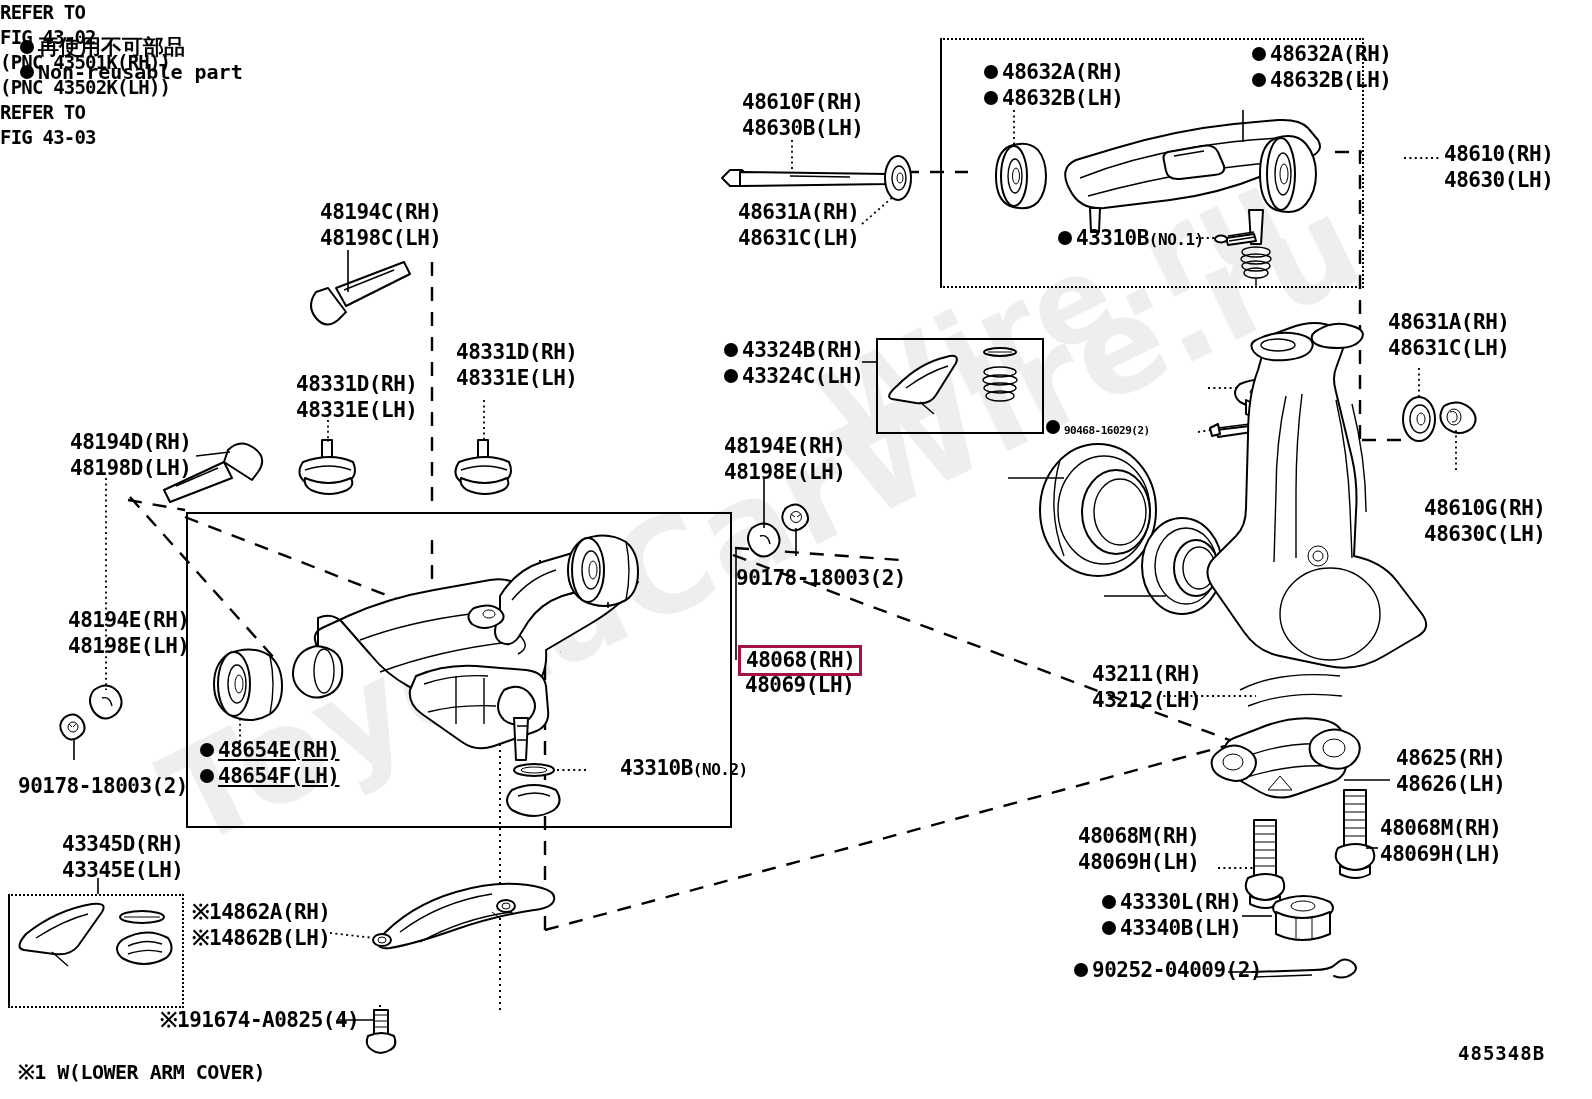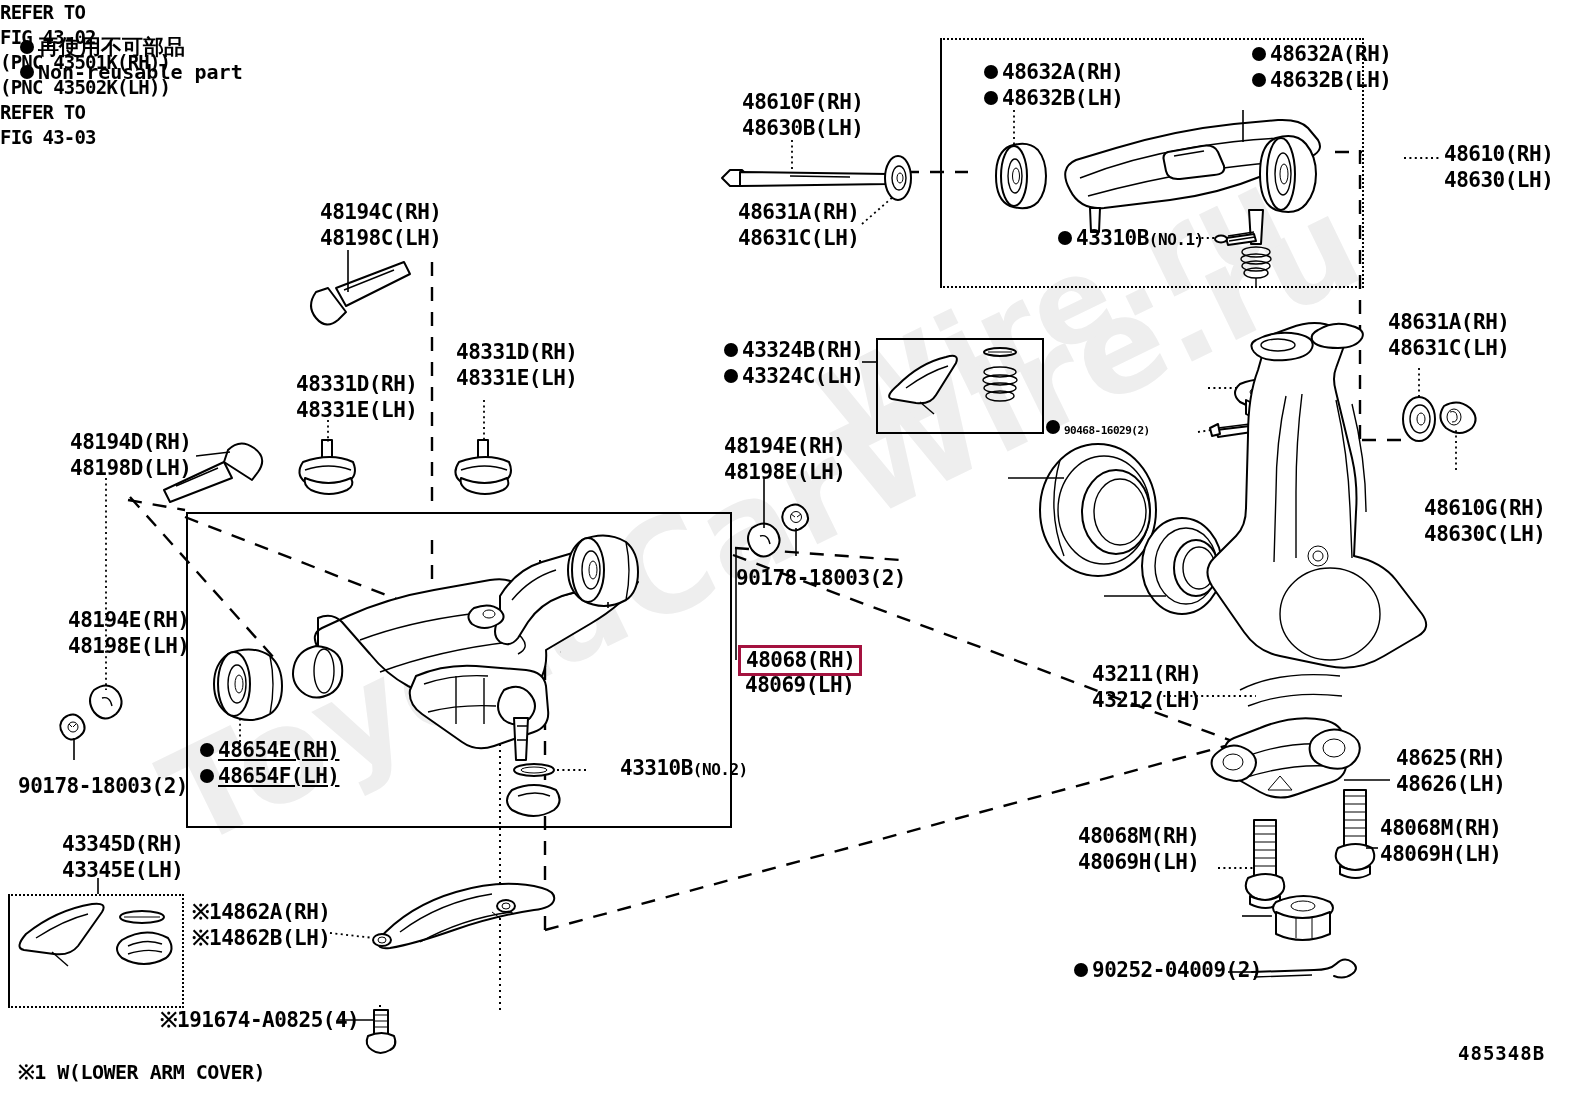--- a/index.html
+++ b/index.html
@@ -537,20 +537,24 @@
   <div class="lbl" style="left:1078px;top:824px;">
     <span class="ln">48068M(RH)</span>
     <span class="ln">48069H(LH)</span>
   </div>
 
   <div class="lbl" style="left:1380px;top:816px;">
     <span class="ln">48068M(RH)</span>
     <span class="ln">48069H(LH)</span>
   </div>
 
+  <div class="lbl" style="left:1102px;top:890px;">
+    <span class="ln"><span class="bullet"></span><span>43330L(RH)</span></span>
+    <span class="ln"><span class="bullet"></span><span>43340B(LH)</span></span>
+  </div>
 
   <div class="lbl" style="left:1074px;top:958px;">
     <span class="ln"><span class="bullet"></span><span>90252-04009(2)</span></span>
   </div>
 
   <div class="lbl" style="left:62px;top:832px;">
     <span class="ln">43345D(RH)</span>
     <span class="ln">43345E(LH)</span>
   </div>
 

